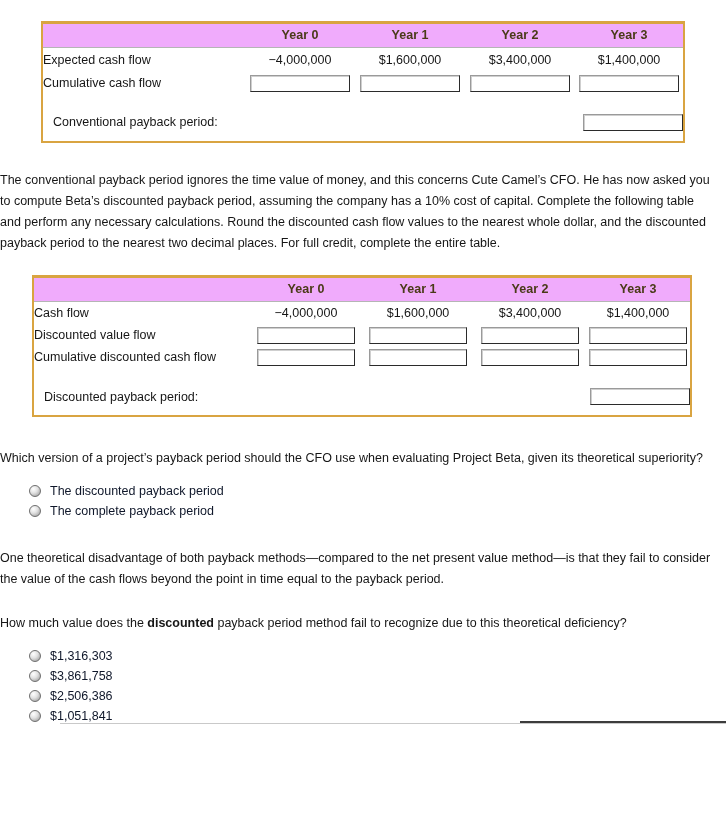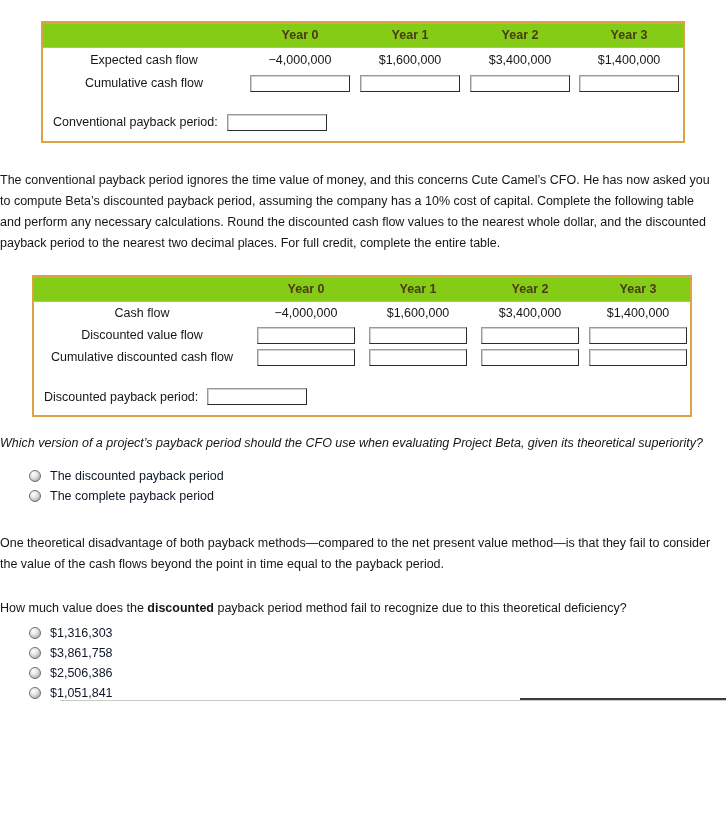--- a/index.html
+++ b/index.html
@@ -46,39 +46,39 @@
     border-top-width: 3px;
     background: #ffffff;
     box-sizing: border-box;
   }
   table.ftable {
     border-collapse: collapse;
     width: 100%;
     table-layout: fixed;
   }
   table.ftable th {
-    background: #84cc16;
+    background: #f0abfc;
     color: #4a3a18;
     font-weight: bold;
     font-size: 12.5px;
     text-align: center;
     padding: 4px 0 5px 0;
     border-bottom: 1px solid #b5b5b5;
   }
   table.ftable th.lbl-col {
     text-align: left;
   }
   table.ftable td {
     padding: 0;
     font-size: 12.5px;
     color: #161616;
     vertical-align: middle;
   }
   td.rowlabel {
-    text-align: center;
+    text-align: left;
     padding-left: 10px;
     white-space: nowrap;
   }
   td.valcell {
     text-align: center;
   }
   tr.datarow td { height: 21px; }
   tr.inputrow td { height: 22px; }
 
   .inbox {
@@ -92,20 +92,21 @@
     box-shadow: inset 1px 1px 0 #cfcfcf;
     box-sizing: content-box;
     vertical-align: middle;
   }
   .inbox.wide { width: 96px; }
 
   .payback-row {
     display: flex;
     align-items: center;
     padding-left: 10px;
+    justify-content: space-between;
   }
   .payback-row .pb-label {
     font-size: 12.5px;
     color: #161616;
     white-space: nowrap;
   }
   .payback-row .inbox {
     margin-left: 9px;
   }
 
@@ -270,40 +271,40 @@
         </tr>
       </tbody>
     </table>
 
     <div class="payback-row" style="margin-top:20px;">
       <span class="pb-label">Discounted payback period:</span>
       <span class="inbox"></span>
     </div>
   </div>
 
-  <p class="para q-para" style="margin-top:16px; width:706px;font-style:italic;">Which version of a project’s payback period should the CFO use when evaluating Project Beta, given its theoretical superiority?</p>
+  <p class="para q-para" style="margin-top:31px; width:706px;">Which version of a project’s payback period should the CFO use when evaluating Project Beta, given its theoretical superiority?</p>
 
   <ul class="opt-list" style="margin-top:12px;">
     <li class="opt-item">
       <span class="radio"></span>
       <span class="opt-label">The discounted payback period</span>
     </li>
     <li class="opt-item">
       <span class="radio"></span>
       <span class="opt-label">The complete payback period</span>
     </li>
   </ul>
 
   <p class="para q-para" style="margin-top:27px; width:715px;">One theoretical disadvantage of both payback methods—compared to the net present value method—is that they fail to consider the value of the cash flows beyond the point in time equal to the payback period.</p>
 
   <p class="para q-para" style="margin-top:23px; width:715px;">
     <span>How much value does the </span><span class="bold">discounted</span><span> payback period method fail to recognize due to this theoretical deficiency?</span>
   </p>
 
-  <ul class="opt-list" style="margin-top:4px;">
+  <ul class="opt-list" style="margin-top:12px;">
     <li class="opt-item">
       <span class="radio"></span>
       <span class="opt-label">$1,316,303</span>
     </li>
     <li class="opt-item">
       <span class="radio"></span>
       <span class="opt-label">$3,861,758</span>
     </li>
     <li class="opt-item">
       <span class="radio"></span>

